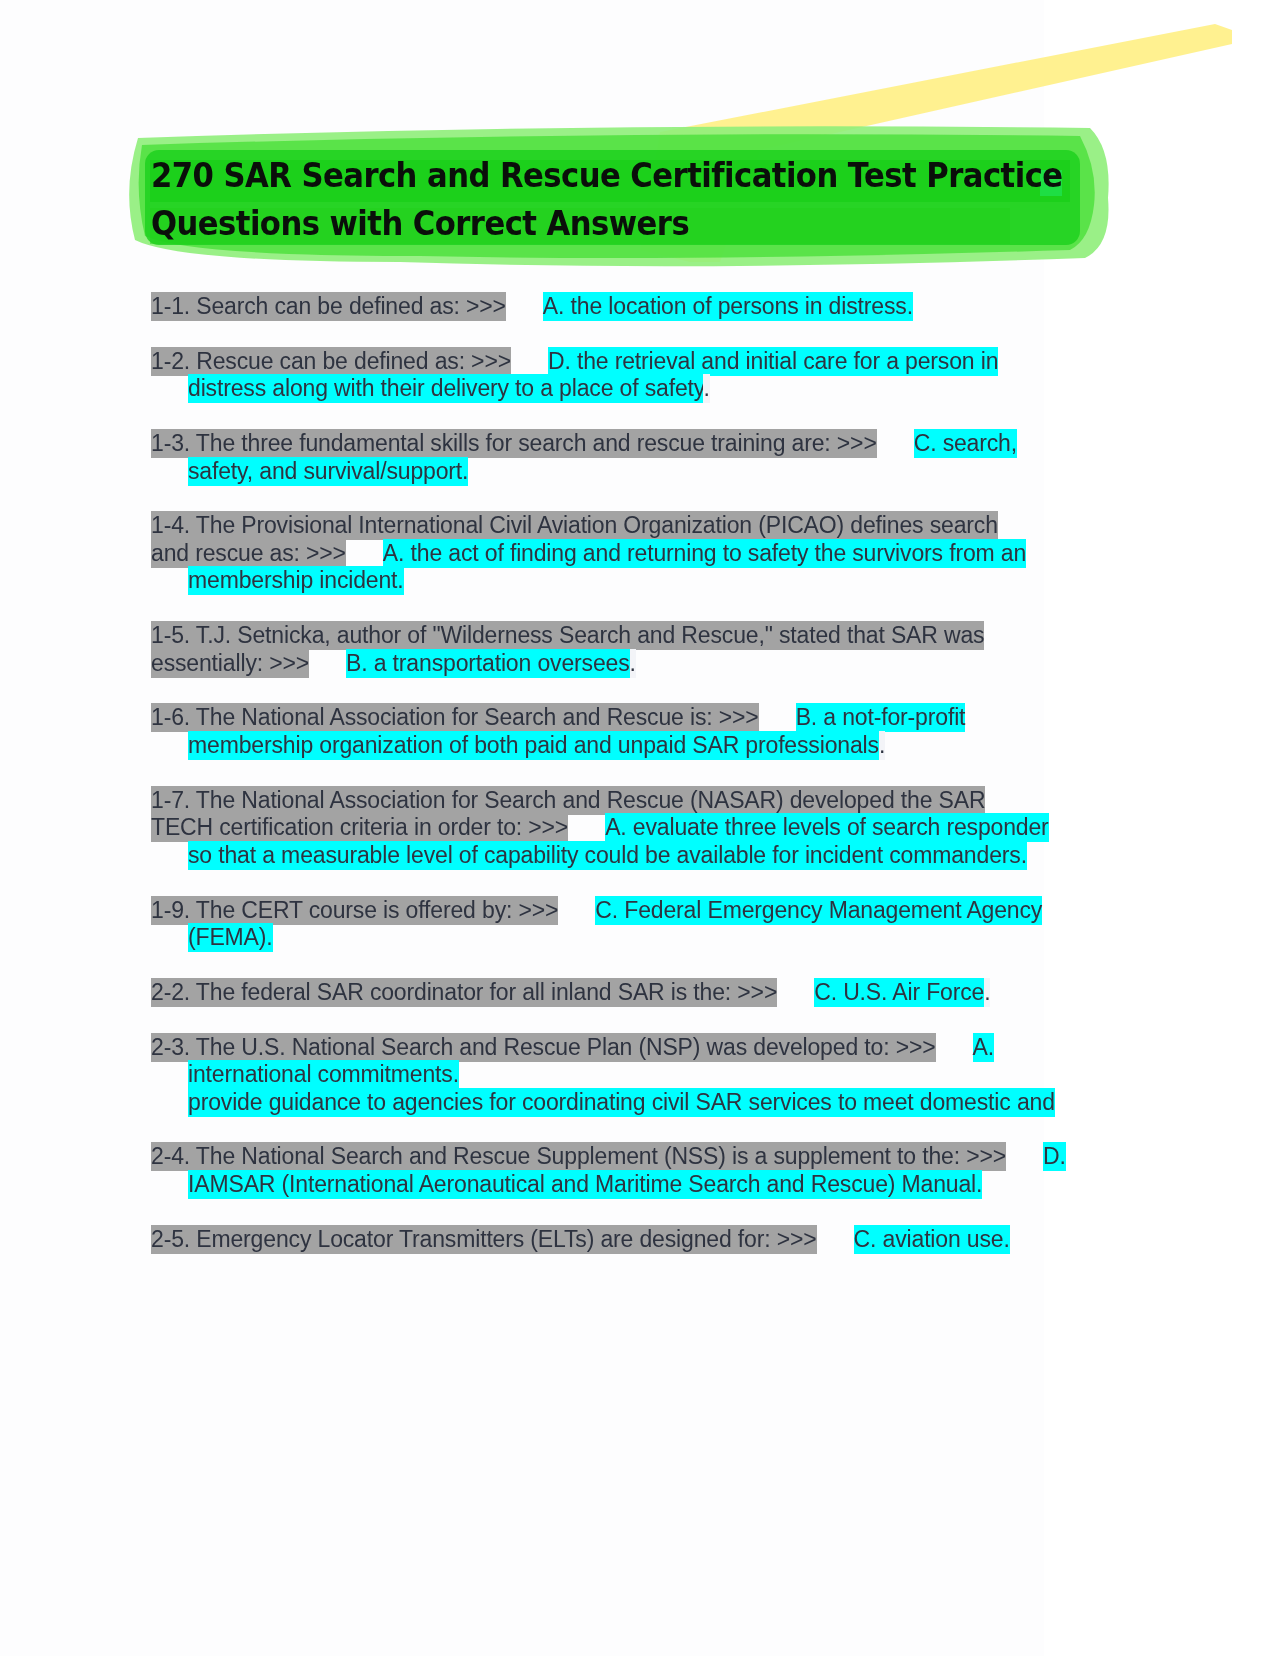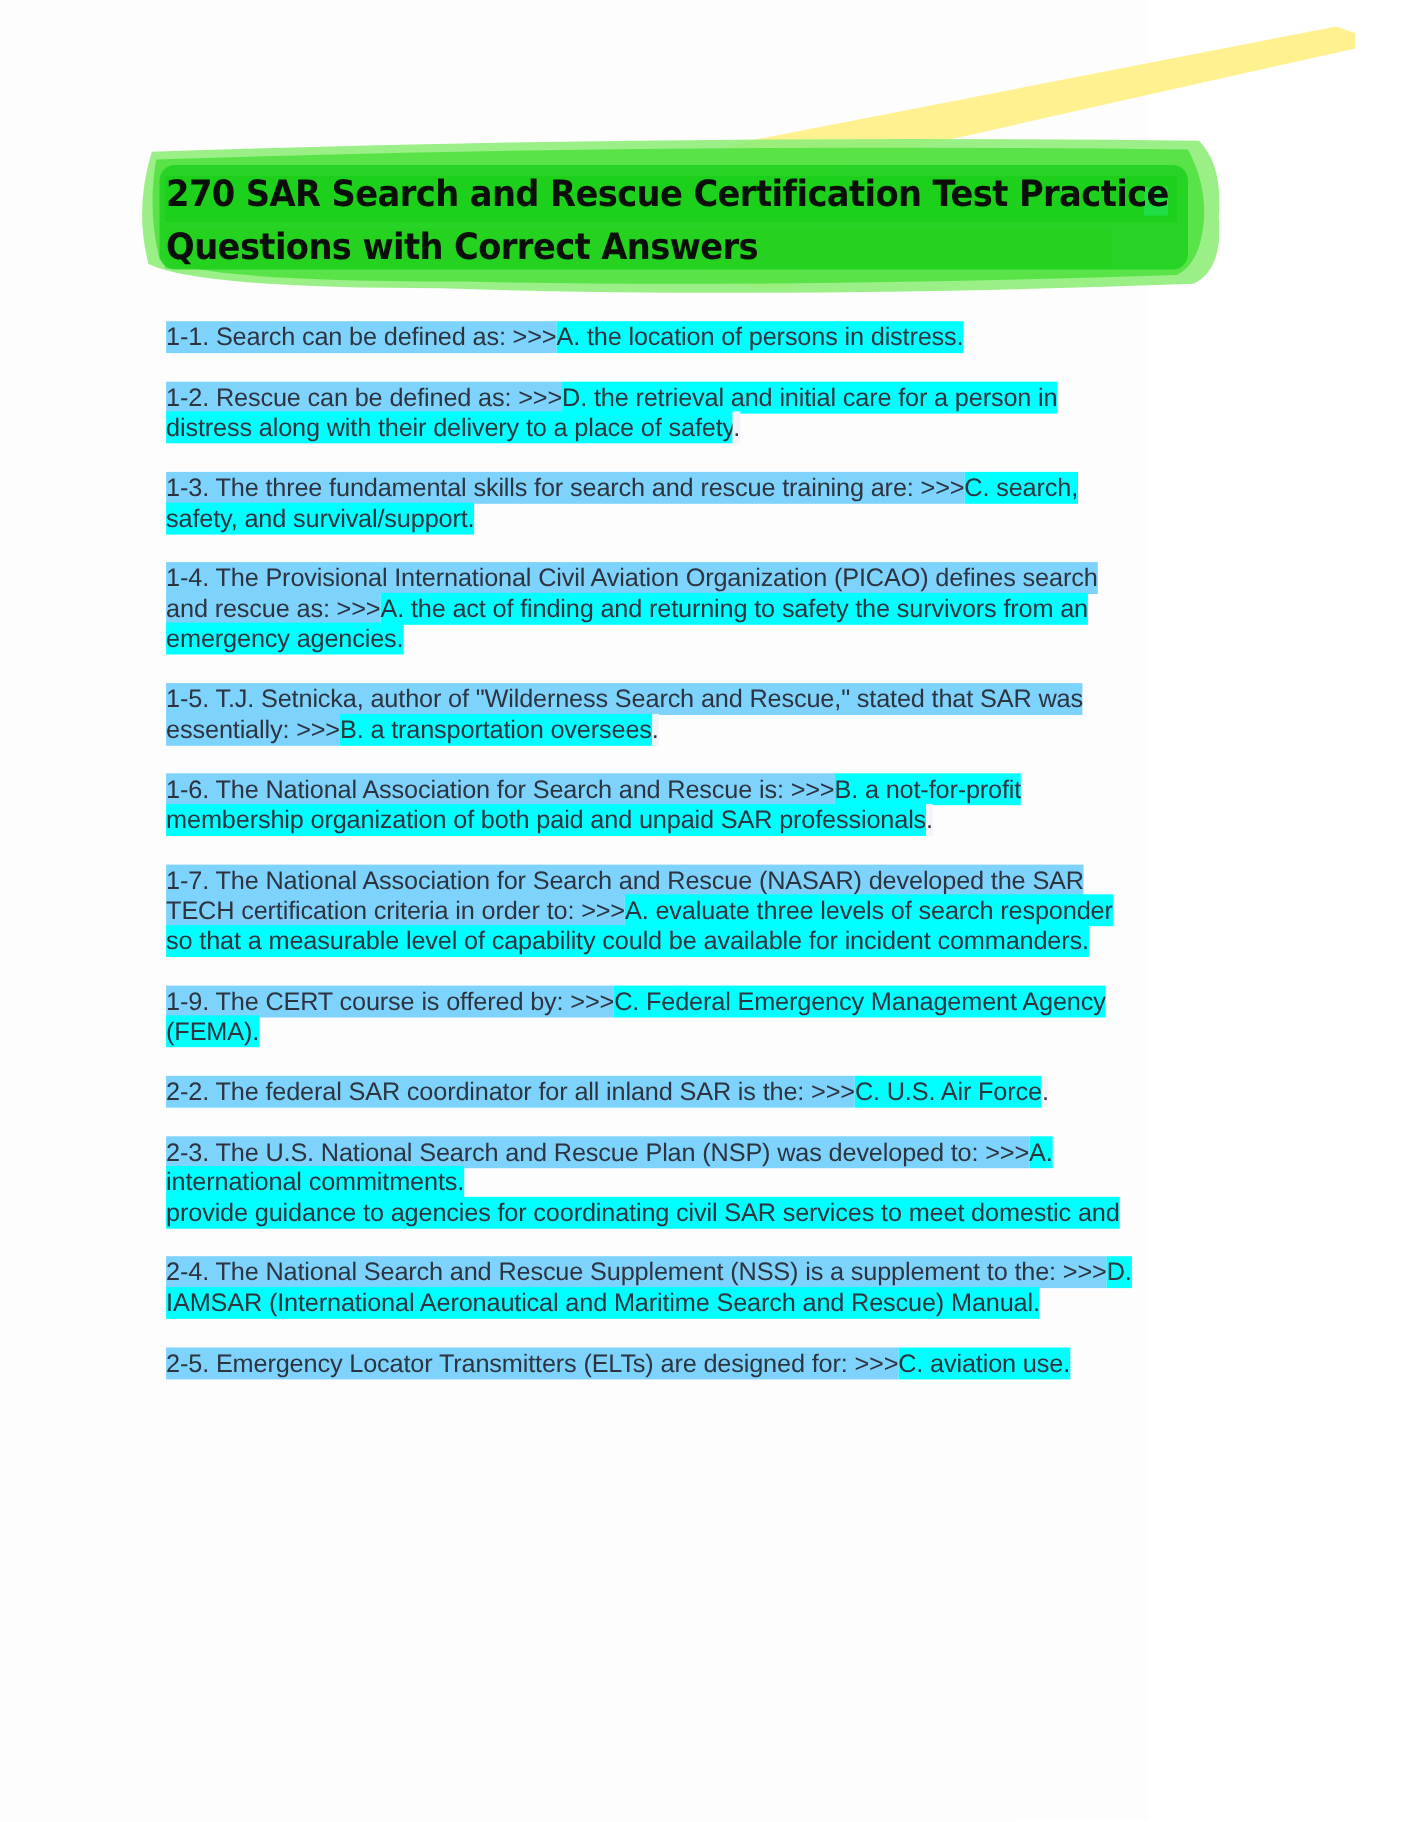--- a/index.html
+++ b/index.html
@@ -63,22 +63,22 @@
     .qa-line {
       display: block;
       height: 27.5px;
       line-height: 27.5px;
       white-space: nowrap;
       font-size: 23px;
       color: #2e3340;
       letter-spacing: -0.15px;
     }
     .seg { padding: 1px 0 2px 0; }
-    .seg.q { background: #7dd3fc; }
-    .seg.a { background: #00ffff; }
+    .seg.q { background: #a3a3a3; }
+    .seg.a { background: #00ffff; margin-left: 37px; }
     .seg.p { background: #f3f4f8; }
   </style>
 </head>
 <body>
 
 <div class="page">
 
   <svg class="yellow-stroke" viewBox="0 0 1280 300" xmlns="http://www.w3.org/2000/svg">
     <path d="M 690 262 L 640 250 L 660 132 L 1215 24 L 1232 30 L 1232 44 L 760 150 L 720 262 Z" fill="#fff08a" opacity="0.95"></path>
   </svg>
@@ -107,21 +107,21 @@
         <span class="qa-line"><span class="seg q">1-2. Rescue can be defined as: &gt;&gt;&gt;</span><span class="seg a">D. the retrieval and initial care for a person in</span></span>
         <span class="qa-line"><span class="seg a">distress along with their delivery to a place of safety</span><span class="seg p">.</span></span>
       </div>
       <div class="qa-item">
         <span class="qa-line"><span class="seg q">1-3. The three fundamental skills for search and rescue training are: &gt;&gt;&gt;</span><span class="seg a">C. search,</span></span>
         <span class="qa-line"><span class="seg a">safety, and survival/support.</span></span>
       </div>
       <div class="qa-item">
         <span class="qa-line"><span class="seg q">1-4. The Provisional International Civil Aviation Organization (PICAO) defines search</span></span>
         <span class="qa-line"><span class="seg q">and rescue as: &gt;&gt;&gt;</span><span class="seg a">A. the act of finding and returning to safety the survivors from an</span></span>
-        <span class="qa-line"><span class="seg a">emergency agencies.</span></span>
+        <span class="qa-line"><span class="seg a">membership incident.</span></span>
       </div>
       <div class="qa-item">
         <span class="qa-line"><span class="seg q">1-5. T.J. Setnicka, author of "Wilderness Search and Rescue," stated that SAR was</span></span>
         <span class="qa-line"><span class="seg q">essentially: &gt;&gt;&gt;</span><span class="seg a">B. a transportation oversees</span><span class="seg p">.</span></span>
       </div>
       <div class="qa-item">
         <span class="qa-line"><span class="seg q">1-6. The National Association for Search and Rescue is: &gt;&gt;&gt;</span><span class="seg a">B. a not-for-profit</span></span>
         <span class="qa-line"><span class="seg a">membership organization of both paid and unpaid SAR professionals</span><span class="seg p">.</span></span>
       </div>
       <div class="qa-item">

